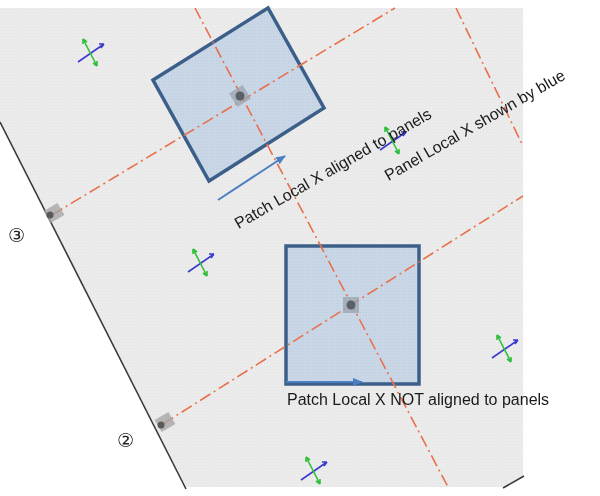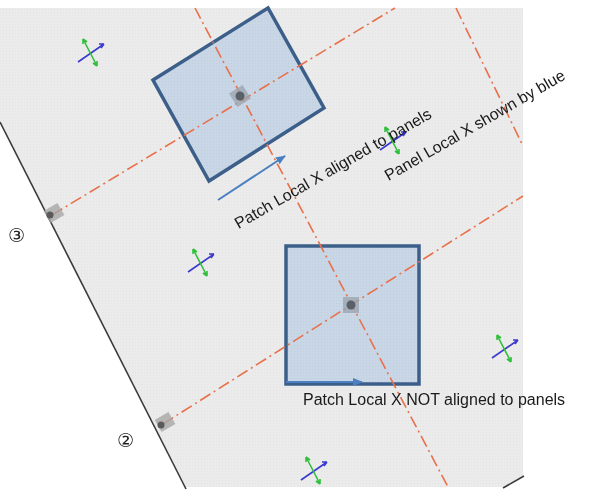--- a/index.html
+++ b/index.html
@@ -99,14 +99,14 @@
     </g>
   </svg>
 
   
   <div class="circ" style="left:8px; top:226px;">③</div>
   <div class="circ" style="left:117px; top:431px;">②</div>
 
   
   <div class="lbl" style="left:232px; top:218px; transform: rotate(-30deg);">Patch Local X aligned to panels</div>
   <div class="lbl" style="left:382px; top:170px; transform: rotate(-30deg);">Panel Local X shown by blue</div>
-  <div class="lbl" style="left:287px; top:392px;margin-left:16px;">Patch Local X NOT aligned to panels</div>
+  <div class="lbl" style="left:287px; top:392px;">Patch Local X NOT aligned to panels</div>
 </div>
 
 </body></html>

